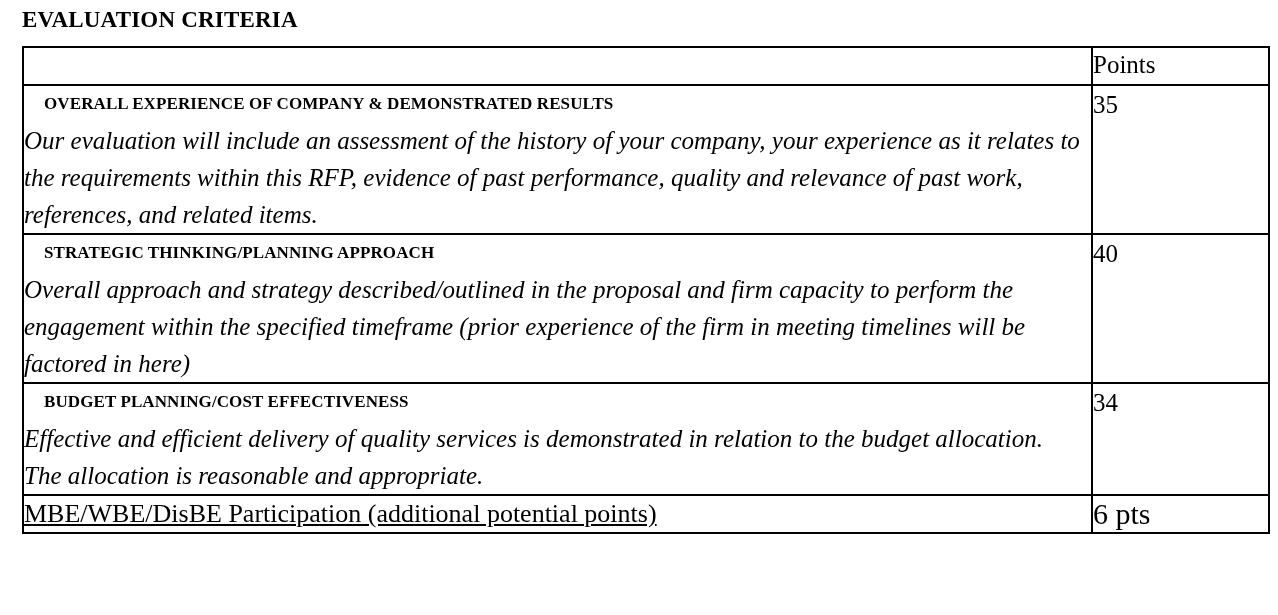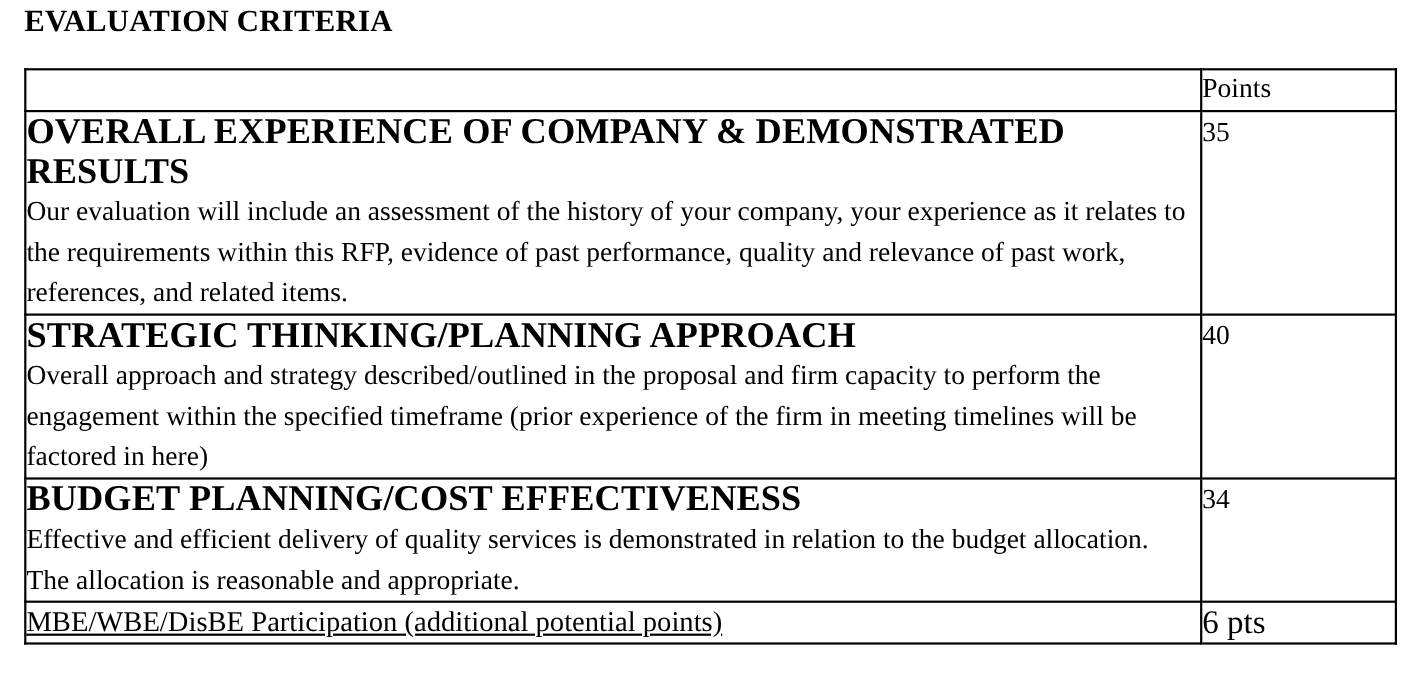--- a/index.html
+++ b/index.html
@@ -19,35 +19,34 @@
   .page {
     position: relative;
     width: 1278px;
     height: 615px;
     box-sizing: border-box;
   }
   .page-title {
     position: absolute;
     left: 22px;
     top: 4px;
-    font-size: 28px;
+    font-size: 23px;
     font-weight: bold;
     letter-spacing: 0.2px;
     line-height: 32px;
     white-space: nowrap;
     text-align: right;
   }
   .criteria-table {
     position: absolute;
     left: 22px;
     top: 46px;
     width: 1246px;
     border-collapse: collapse;
     table-layout: fixed;
-    margin-top: 16px;
   }
   .criteria-table td,
   .criteria-table th {
     border: 2px solid #000000;
     padding: 0;
     vertical-align: top;
     font-weight: normal;
     text-align: left;
   }
   col.col-desc { width: 1069px; }
@@ -67,29 +66,31 @@
     padding: 1px 12px 2px 0;
     line-height: 34px;
     padding-left: 28px;
   }
 
   
   .crit-desc {
     padding: 2px 10px 4px 12px;
   }
   .crit-title {
-    font-size: 33px;
+    font-size: 17px;
     font-weight: bold;
     line-height: 36px;
     letter-spacing: 0.1px;
+    padding-left: 20px;
   }
   .crit-body {
     font-size: 25px;
     line-height: 37px;
     white-space: pre-wrap;
+    font-style: italic;
   }
   .crit-points {
     text-align: center;
     font-size: 25px;
     line-height: 38px;
     padding: 2px 26px 0 0;
   }
 
   
   .total-label {

